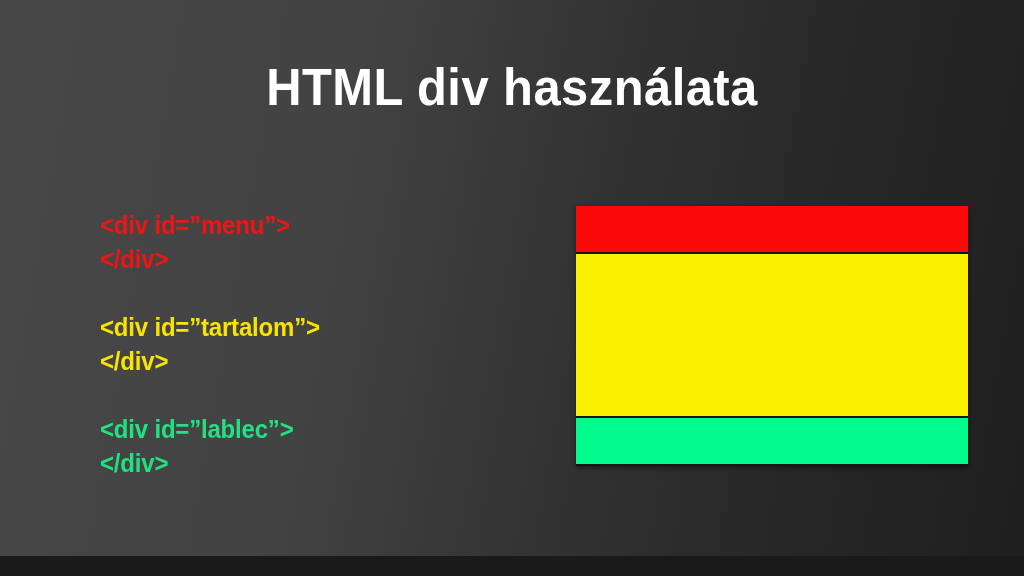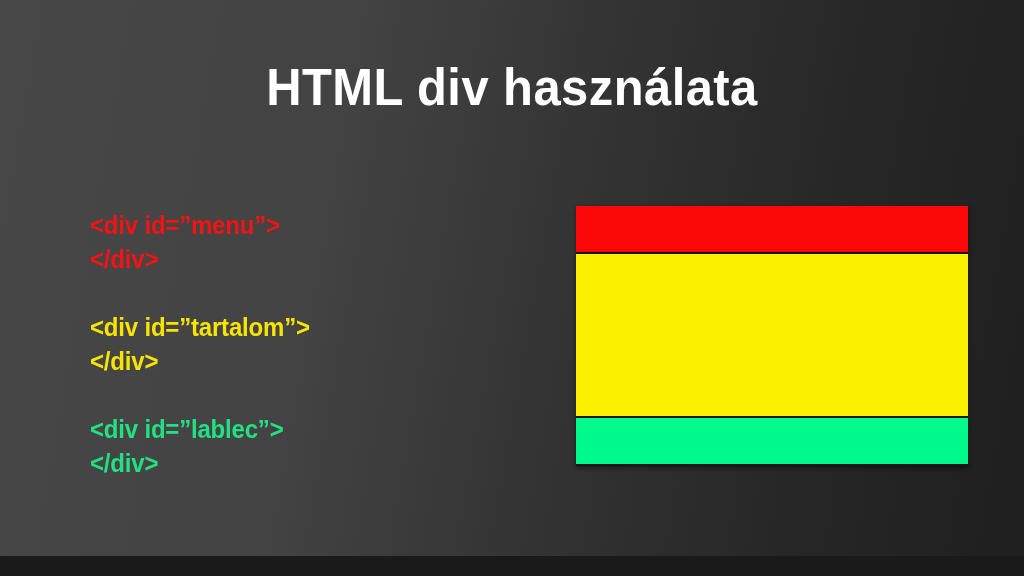--- a/index.html
+++ b/index.html
@@ -31,21 +31,21 @@
     font-weight: bold;
     letter-spacing: 0.5px;
     transform: scaleX(0.94);
     transform-origin: center top;
     white-space: nowrap;
   }
 
   
   .code-column {
     position: absolute;
-    left: 90px;
+    left: 100px;
     top: 208px;
     width: 430px;
   }
   .code-block {
     margin-bottom: 34px;
     font-size: 25px;
     line-height: 34px;
     font-weight: bold;
     letter-spacing: -0.2px;
     transform: scaleX(0.96);

